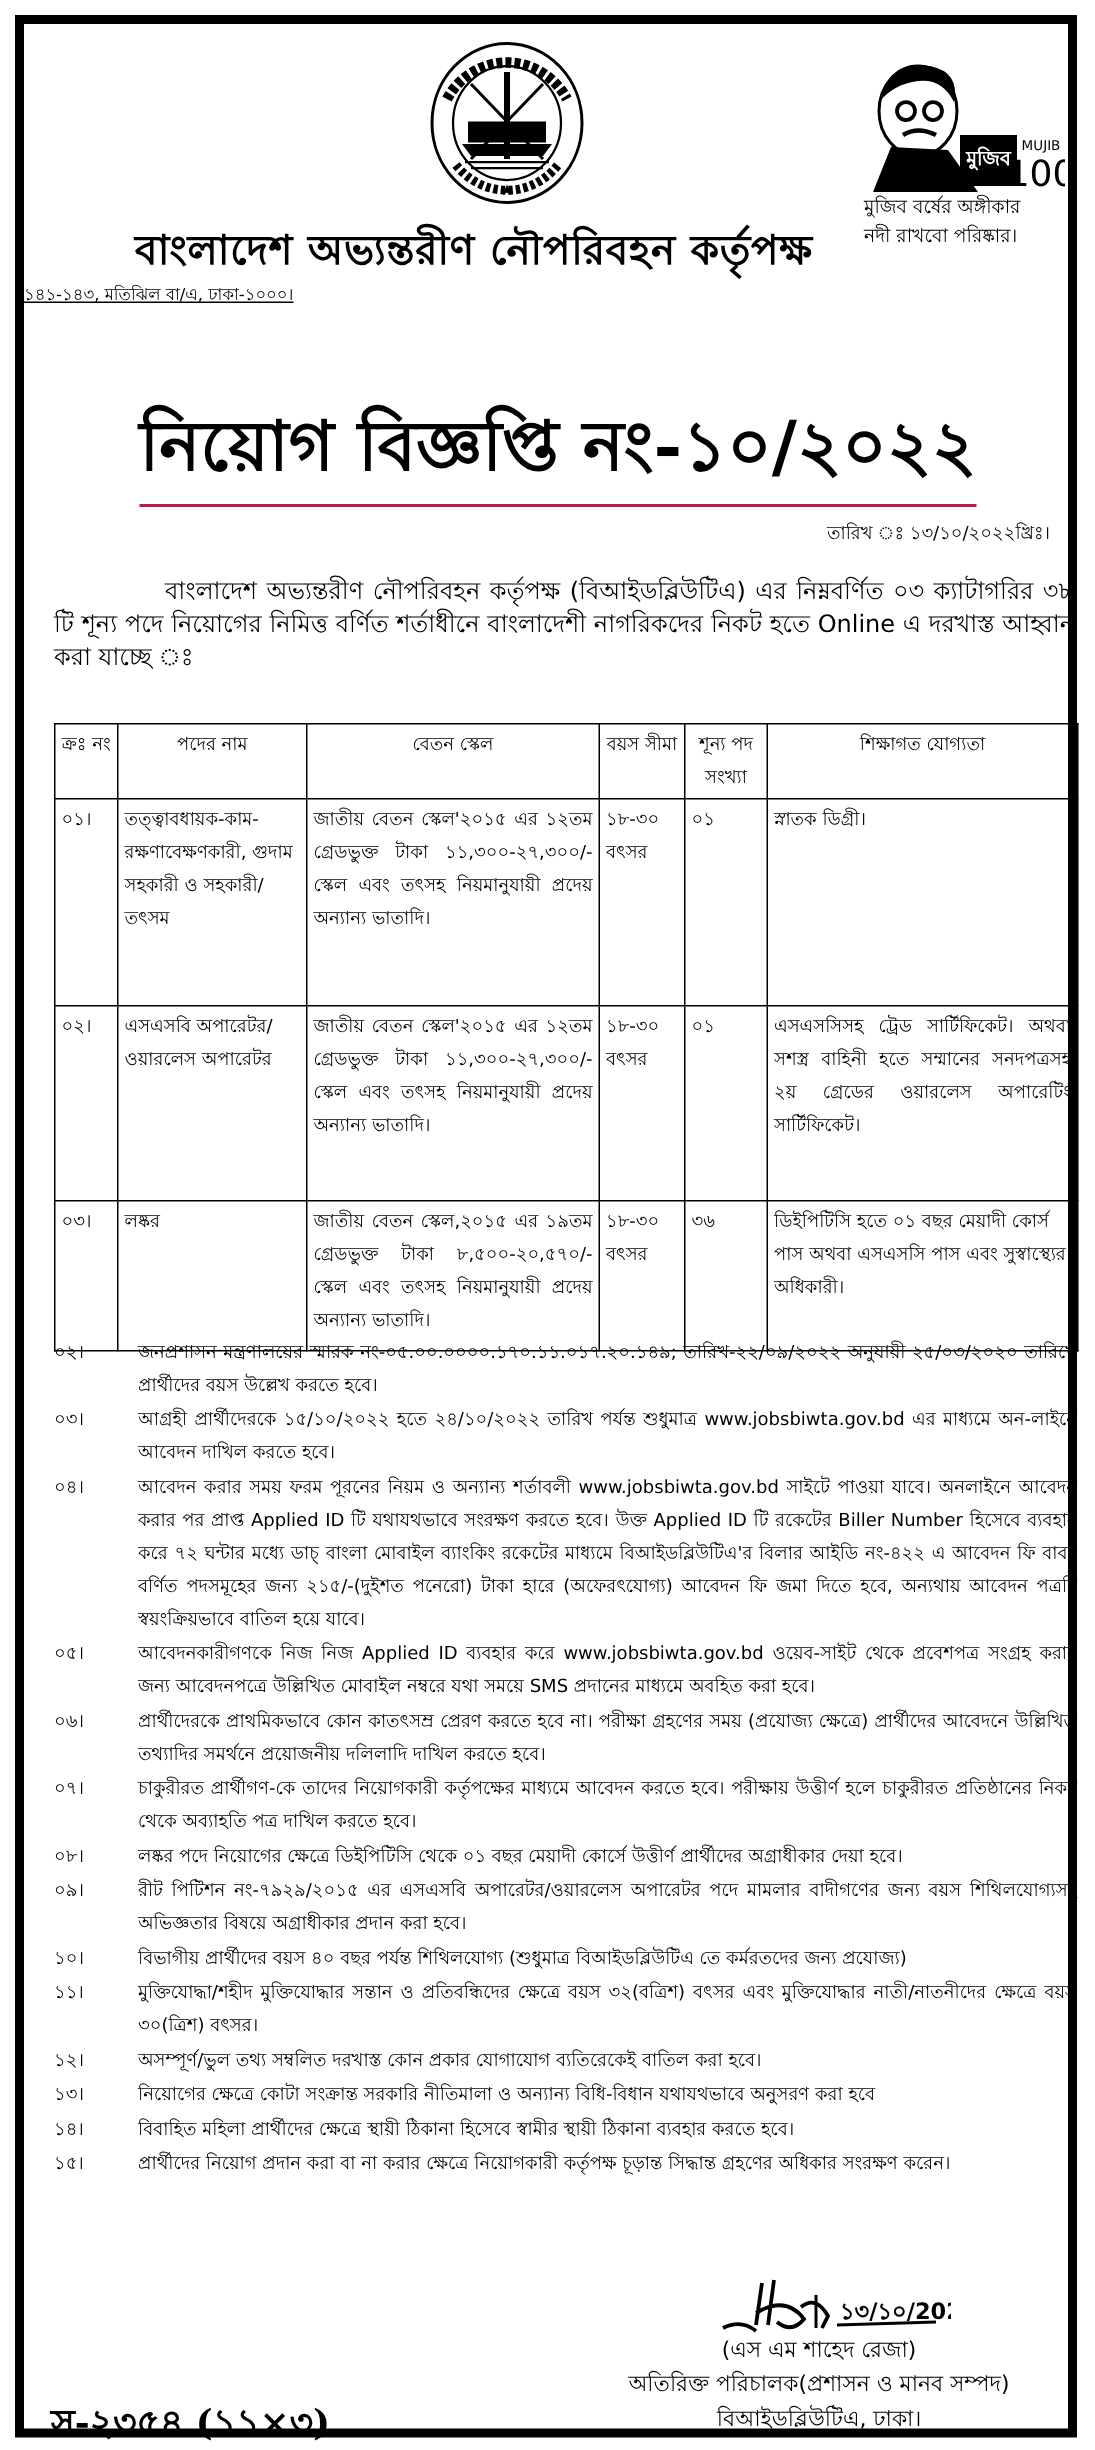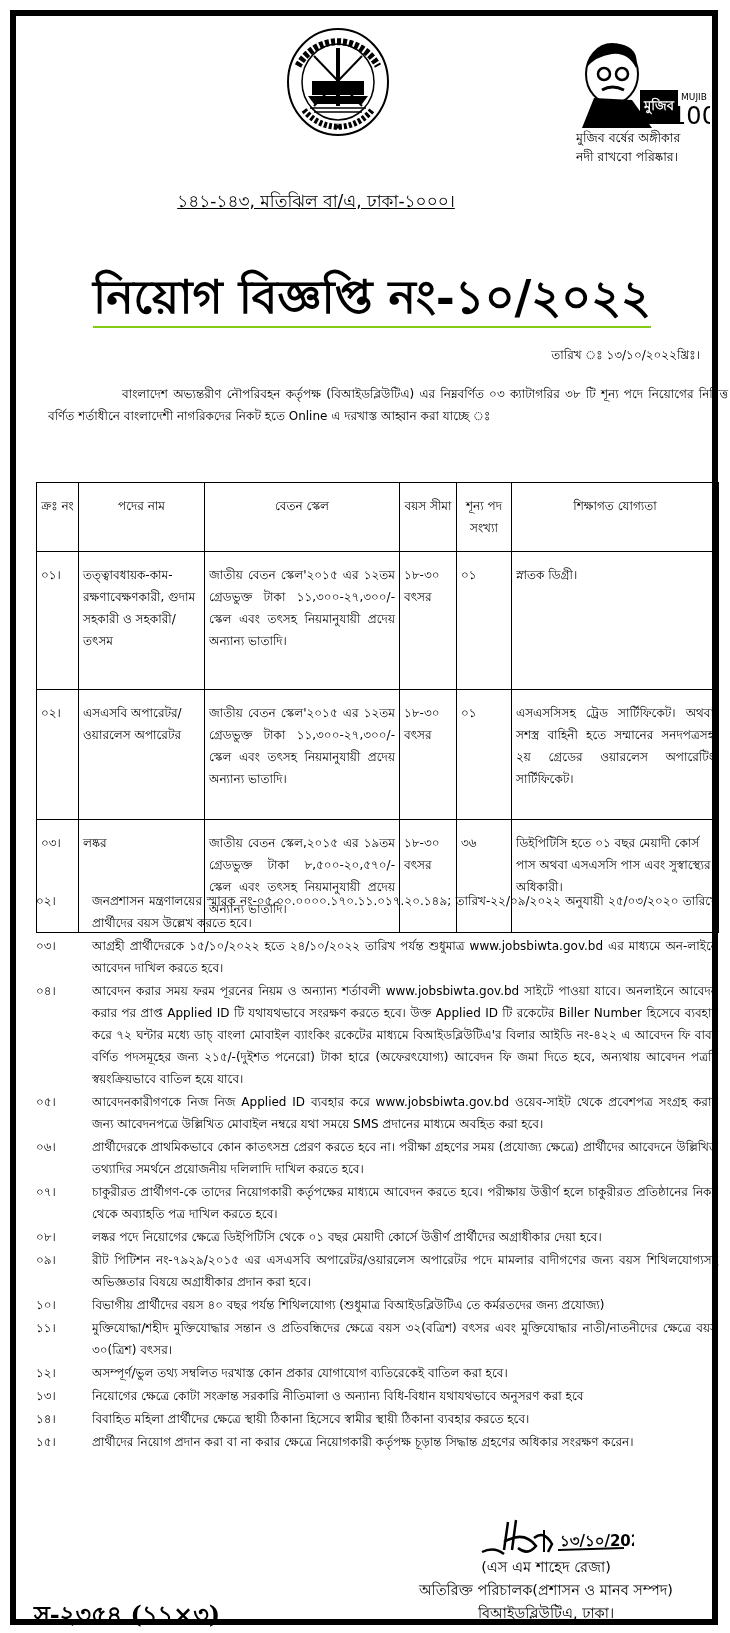--- a/index.html
+++ b/index.html
@@ -18,45 +18,45 @@
   .slogan {
     position: absolute; left: 560px; top: 112px; width: 150px;
     font-size: 12.5px; line-height: 19px; text-align: left;
   }
   .org-name {
     position: absolute; left: 0; top: 130px; width: 600px; text-align: center;
     font-size: 27px; font-weight: bold; letter-spacing: 0.5px;
     font-family: "DejaVu Serif", serif;
   }
   .address {
-    position: absolute; left: 0; top: 172px; width: 600px; text-align: center;
-    font-size: 17px;
+    position: absolute; left: 0; top: 172px; width: 600px; text-align: left;
+    font-size: 11px;
   }
   .address span { text-decoration: underline; }
   .notice-title {
     position: absolute; left: 0; top: 246px; width: 712px; text-align: center;
     font-size: 46px; font-weight: bold; font-family: "DejaVu Serif", serif;
   }
-  .notice-title span { border-bottom: 2px solid #84cc16; padding-bottom: 2px; }
+  .notice-title span { border-bottom: 2px solid #be185d; padding-bottom: 12px; }
   .memo-no {
     position: absolute; left: 20px; top: 330px; font-size: 12px;
   }
   .memo-date {
     position: absolute; right: 12px; top: 330px; font-size: 12px; text-align: right;
   }
   .intro {
-    position: absolute; left: 32px; top: 367px; width: 680px;
-    font-size: 12px; line-height: 22px; text-indent: 74px; text-align: justify;
+    position: absolute; left: 20px; top: 367px; width: 680px;
+    font-size: 16px; line-height: 22px; text-indent: 74px; text-align: justify;
   }
   table.posts {
     position: absolute; left: 20px; top: 466px; width: 683px;
     border-collapse: collapse; font-size: 12px; line-height: 22px;
   }
   table.posts th, table.posts td {
-    border: 1px solid #000; vertical-align: top; padding: 12px 4px;
+    border: 1px solid #000; vertical-align: top; padding: 2px 4px;
     font-weight: normal;
   }
   table.posts th { text-align: center; height: 50px; }
   .c-sl { width: 42px; }
   .c-name { width: 126px; }
   .c-scale { width: 195px; }
   .c-age { width: 57px; }
   .c-vac { width: 55px; }
   td.center { text-align: left; }
   td.justify { text-align: justify; }
@@ -110,20 +110,21 @@
     <text x="87" y="72" font-size="13" fill="#fff" text-anchor="middle" font-weight="bold" font-family="DejaVu Sans, sans-serif">মুজিব</text>
     <text x="122" y="62" font-size="9" text-anchor="middle" font-family="DejaVu Sans, sans-serif">MUJIB</text>
     <text x="122" y="86" font-size="24" text-anchor="middle" font-family="DejaVu Sans, sans-serif">100</text>
   </svg>
 
   <div class="slogan">
     <div>মুজিব বর্ষের অঙ্গীকার</div>
     <div>নদী রাখবো পরিষ্কার।</div>
   </div>
 
+  <div class="org-name">বাংলাদেশ অভ্যন্তরীণ নৌপরিবহন কর্তৃপক্ষ</div>
   <div class="address"><span>১৪১-১৪৩, মতিঝিল বা/এ, ঢাকা-১০০০।</span></div>
 
   <div class="notice-title"><span>নিয়োগ বিজ্ঞপ্তি নং-১০/২০২২</span></div>
 
   <div class="memo-date">তারিখ ঃ ১৩/১০/২০২২খ্রিঃ।</div>
 
   <p class="intro">বাংলাদেশ অভ্যন্তরীণ নৌপরিবহন কর্তৃপক্ষ (বিআইডব্লিউটিএ) এর নিম্নবর্ণিত ০৩ ক্যাটাগরির ৩৮ টি শূন্য পদে নিয়োগের নিমিত্ত বর্ণিত শর্তাধীনে বাংলাদেশী নাগরিকদের নিকট হতে Online এ দরখাস্ত আহ্বান করা যাচ্ছে ঃ</p>
 
   <table class="posts">
     <thead>

